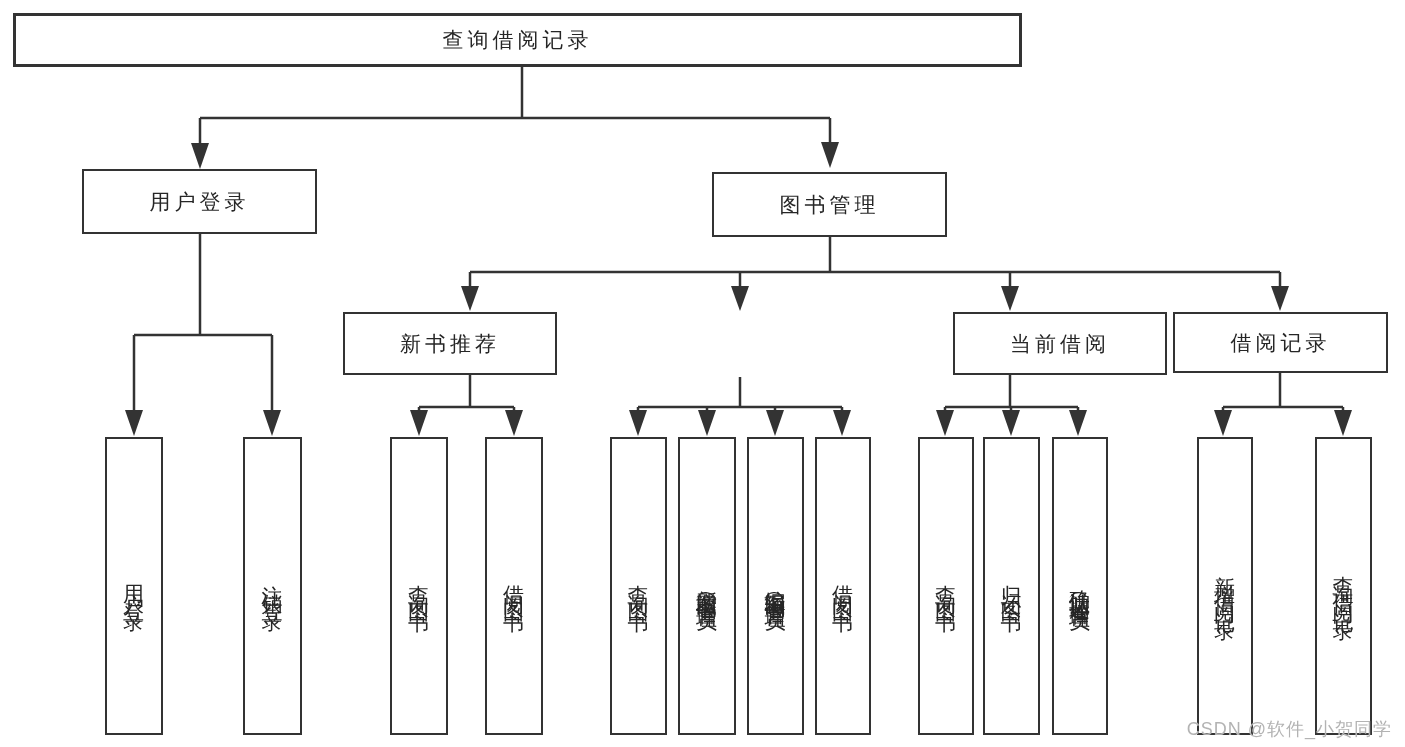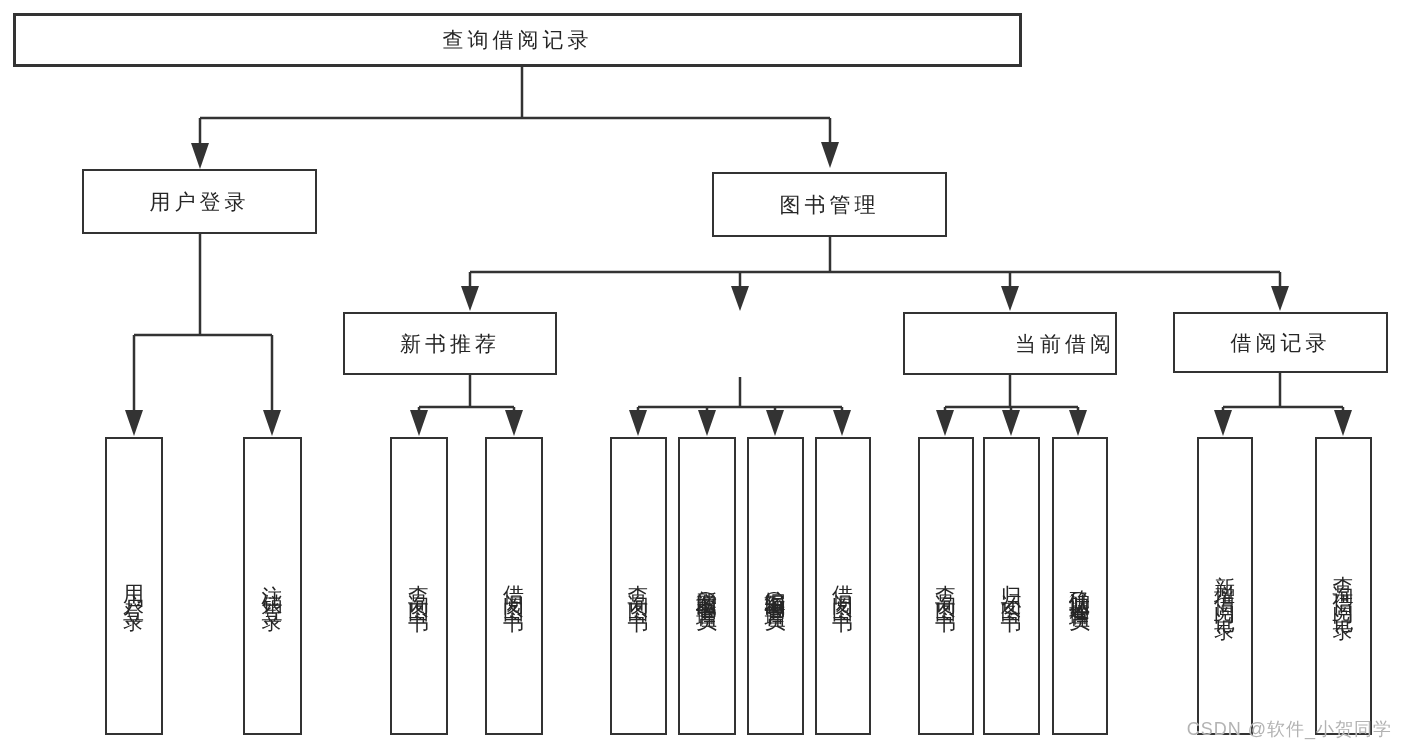--- a/index.html
+++ b/index.html
@@ -134,21 +134,21 @@
   <div class="node" style="left:82px;top:169px;width:235px;height:65px;">
     <span>用户登录</span>
   </div>
   <div class="node" style="left:712px;top:172px;width:235px;height:65px;">
     <span>图书管理</span>
   </div>
 
   <div class="node" style="left:343px;top:312px;width:214px;height:63px;">
     <span>新书推荐</span>
   </div>
-  <div class="node" style="left:903px;top:312px;width:214px;height:63px;justify-content:flex-end;">
+  <div class="node" style="left:953px;top:312px;width:214px;height:63px;">
     <span>当前借阅</span>
   </div>
   <div class="node" style="left:1173px;top:312px;width:215px;height:61px;">
     <span>借阅记录</span>
   </div>
 
   <div class="leaf" style="left:105px;top:437px;width:58px;height:298px;">用户登录</div>
   <div class="leaf" style="left:243px;top:437px;width:59px;height:298px;">注销登录</div>
 
   <div class="leaf" style="left:390px;top:437px;width:58px;height:298px;">查询图书</div>

